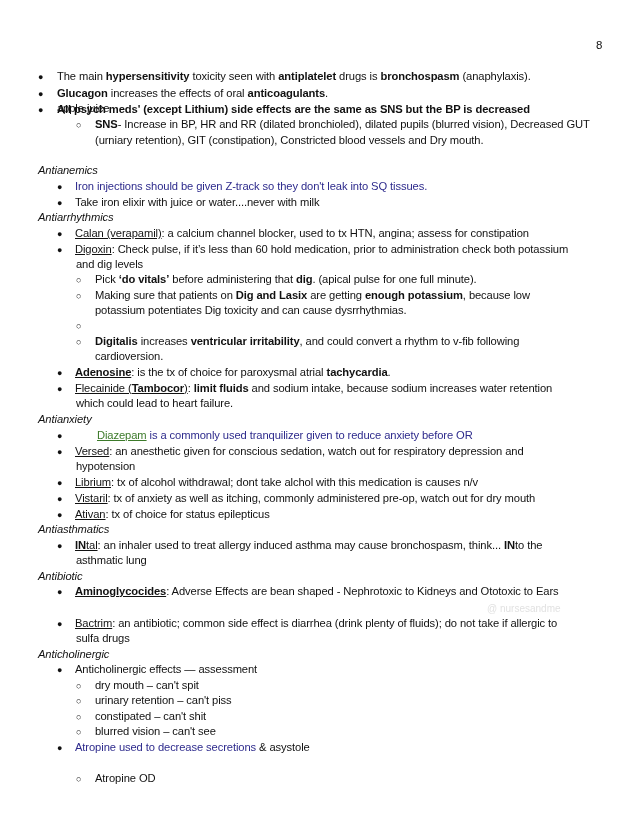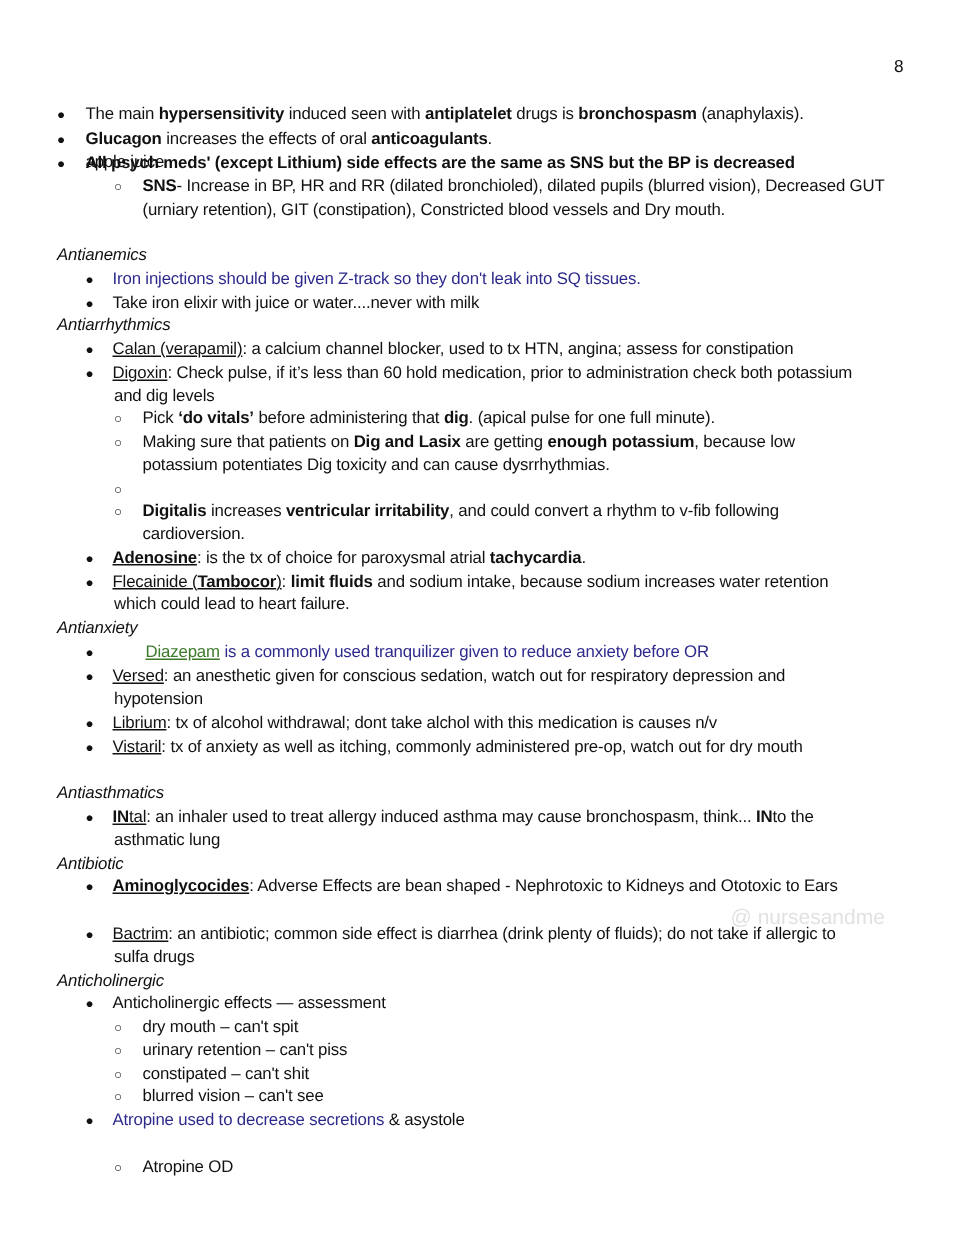--- a/index.html
+++ b/index.html
@@ -15,31 +15,31 @@
   .b1c { left: 57px; margin-top: 48px; }
   .b2 { left: 57px; }
   .s1 { left: 76px; }
   .sc { left: 95px; }
   .s2 .circ, .s1 .circ { display: inline-block; width: 19px; font-size: 9px; }
   .blue { color: #2d2a8c; }
   .green { color: #3c7a2a; text-decoration: underline; margin-left: 22px; }
   b { font-weight: bold; }
   u { text-decoration: underline; }
   .wm { position: absolute; left: 487px; top: 603px; color: rgba(200,200,200,0.55);
-        font-size: 14px; white-space: nowrap; }
+        font-size: 10px; white-space: nowrap; }
 </style>
 </head>
 <body>
 
 <div class="page">
   <div class="pnum">8</div>
 
   <div class="line b1c" style="top:53px">apple juice</div>
   <div class="line b1" style="top:69px">
-    <span class="dot">●</span><span>The main </span><b>hypersensitivity</b><span> induced seen with </span><b>antiplatelet</b><span> drugs is </span><b>bronchospasm</b><span> (anaphylaxis).</span>
+    <span class="dot">●</span><span>The main </span><b>hypersensitivity</b><span> toxicity seen with </span><b>antiplatelet</b><span> drugs is </span><b>bronchospasm</b><span> (anaphylaxis).</span>
   </div>
   <div class="line b1" style="top:86px">
     <span class="dot">●</span><b>Glucagon</b><span> increases the effects of oral </span><b>anticoagulants</b><span>.</span>
   </div>
   <div class="line b1" style="top:102px">
     <span class="dot">●</span><b>All psych meds' (except Lithium) side effects are the same as SNS but the BP is decreased</b>
   </div>
   <div class="line s1" style="top:117px">
     <span class="circ">○</span><b>SNS</b><span>- Increase in BP, HR and RR (dilated bronchioled), dilated pupils (blurred vision), Decreased GUT</span>
   </div>
@@ -88,20 +88,23 @@
   <div class="line b2" style="top:444px">
     <span class="dot">●</span><u>Versed</u><span>: an anesthetic given for conscious sedation, watch out for respiratory depression and</span>
   </div>
   <div class="line" style="top:459px;left:76px">hypotension</div>
   <div class="line b2" style="top:475px">
     <span class="dot">●</span><u>Librium</u><span>: tx of alcohol withdrawal; dont take alchol with this medication is causes n/v</span>
   </div>
   <div class="line b2" style="top:491px">
     <span class="dot">●</span><u>Vistaril</u><span>: tx of anxiety as well as itching, commonly administered pre-op, watch out for dry mouth</span>
   </div>
+  <div class="line b2" style="top:507px">
+    <span class="dot">●</span><u>Ativan</u><span>: tx of choice for status epilepticus</span>
+  </div>
 
   <div class="line h" style="top:522px">Antiasthmatics</div>
   <div class="line b2" style="top:538px">
     <span class="dot">●</span><u><b>IN</b><span>tal</span></u><span>: an inhaler used to treat allergy induced asthma may cause bronchospasm, think... </span><b>IN</b><span>to the</span>
   </div>
   <div class="line" style="top:553px;left:76px">asthmatic lung</div>
 
   <div class="line h" style="top:569px">Antibiotic</div>
   <div class="line b2" style="top:584px">
     <span class="dot">●</span><b><u>Aminoglycocides</u></b><span>: Adverse Effects are bean shaped - Nephrotoxic to Kidneys and Ototoxic to Ears</span>

